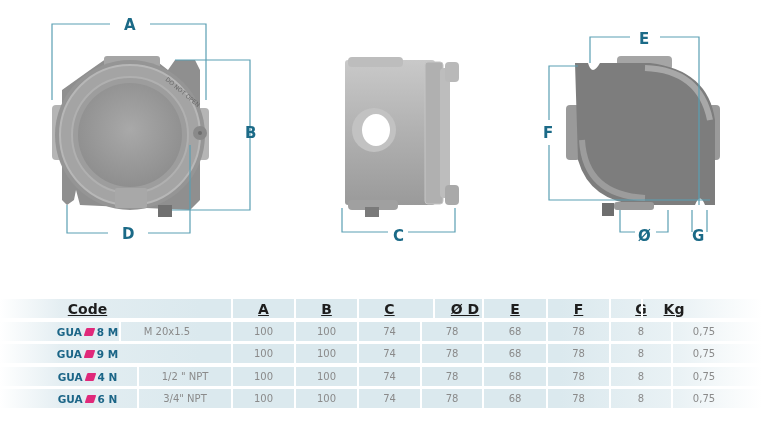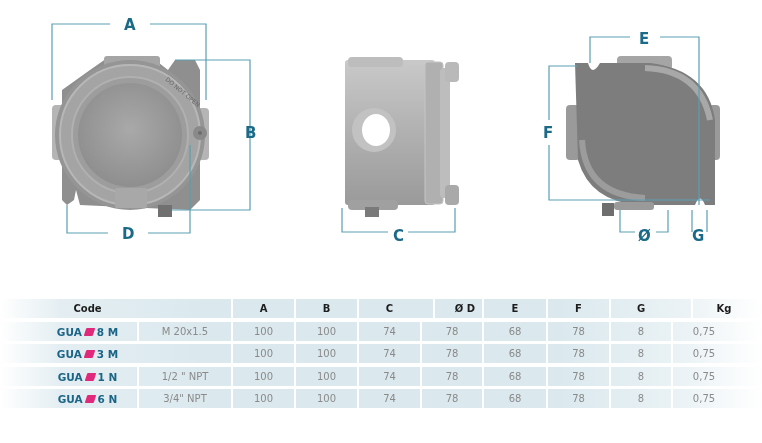--- a/index.html
+++ b/index.html
@@ -9,21 +9,21 @@
   .dim-label { font-family: "DejaVu Sans", sans-serif; font-weight: bold; font-size: 15px; fill: #1b6a87; }
   .dim-line { stroke: #5a9fb3; stroke-width: 1.2; fill: none; }
 
   .spec-table { position: absolute; left: 0; top: 298px; width: 762px; }
   .row { position: absolute; left: 0; width: 762px; height: 19px; }
   .row.header { top: 0; }
   .row .bg { position: absolute; left: 0; top: 0; width: 762px; height: 100%;
              background: linear-gradient(to right, rgba(255,255,255,1) 0px, rgba(228,238,242,1) 60px, #dbe9ee 200px, #dbe9ee 560px, rgba(234,242,245,1) 680px, rgba(255,255,255,1) 762px); }
   .cell { position: absolute; top: 0; height: 100%; display: flex; align-items: center; justify-content: center;
           font-size: 10px; color: #8a8a8a; border-left: 2px solid #ffffff; box-sizing: border-box; }
-  .header .cell { color: #1d1d1d; font-weight: bold; font-size: 10px; }
+  .header .cell { color: #1d1d1d; font-weight: bold; font-size: 14px; text-decoration: underline; }
   .code { color: #1b6587; font-weight: bold; font-size: 10.5px; }
   .marker { display: inline-block; width: 9px; height: 8px; background: #e0297a; margin: 0 3px;
             transform: skewX(-18deg); border-radius: 1px; }
 </style>
 </head>
 <body>
 
 <svg class="drawing" width="762" height="260" viewBox="0 0 762 260">
   <defs>
     <radialGradient id="gFront" cx="50%" cy="45%" r="60%">
@@ -107,64 +107,64 @@
   <div class="row header" style="top:1px;">
     <div class="bg"></div>
     <div class="cell" style="left:38px;width:99px;border-left:none;">Code</div>
     <div class="cell" style="left:231px;width:63px;">A</div>
     <div class="cell" style="left:294px;width:63px;">B</div>
     <div class="cell" style="left:357px;width:63px;">C</div>
     <div class="cell" style="left:420px;width:62px;margin-left:13px;">Ø D</div>
     <div class="cell" style="left:482px;width:64px;">E</div>
     <div class="cell" style="left:546px;width:63px;">F</div>
     <div class="cell" style="left:609px;width:62px;">G</div>
-    <div class="cell" style="left:691px;width:64px;">Kg</div>
+    <div class="cell" style="left:641px;width:64px;">Kg</div>
   </div>
 
   <div class="row" style="top:24px;">
     <div class="bg"></div>
     <div class="cell code" style="left:38px;width:99px;border-left:none;">
       <span>GUA</span>
         <span class="marker"></span>
         <span>8 M</span>
     </div>
-    <div class="cell" style="left:137px;width:94px;text-align:center;">M 20x1.5</div>
+    <div class="cell" style="left:119px;width:94px;text-align:center;">M 20x1.5</div>
     <div class="cell" style="left:231px;width:63px;">100</div>
     <div class="cell" style="left:294px;width:63px;">100</div>
     <div class="cell" style="left:357px;width:63px;">74</div>
     <div class="cell" style="left:420px;width:62px;">78</div>
     <div class="cell" style="left:482px;width:64px;">68</div>
     <div class="cell" style="left:546px;width:63px;">78</div>
     <div class="cell" style="left:609px;width:62px;">8</div>
     <div class="cell" style="left:671px;width:64px;">0,75</div>
   </div>
 
   <div class="row" style="top:46px;">
     <div class="bg"></div>
     <div class="cell code" style="left:38px;width:99px;border-left:none;">
       <span>GUA</span>
         <span class="marker"></span>
-        <span>3 M</span>
+        <span>9 M</span>
     </div>
     <div class="cell" style="left:231px;width:63px;">100</div>
     <div class="cell" style="left:294px;width:63px;">100</div>
     <div class="cell" style="left:357px;width:63px;">74</div>
     <div class="cell" style="left:420px;width:62px;">78</div>
     <div class="cell" style="left:482px;width:64px;">68</div>
     <div class="cell" style="left:546px;width:63px;">78</div>
     <div class="cell" style="left:609px;width:62px;">8</div>
     <div class="cell" style="left:671px;width:64px;">0,75</div>
   </div>
 
   <div class="row" style="top:69px;">
     <div class="bg"></div>
     <div class="cell code" style="left:38px;width:99px;border-left:none;">
       <span>GUA</span>
         <span class="marker"></span>
-        <span>1 N</span>
+        <span>4 N</span>
     </div>
     <div class="cell" style="left:137px;width:94px;">1/2 " NPT</div>
     <div class="cell" style="left:231px;width:63px;">100</div>
     <div class="cell" style="left:294px;width:63px;">100</div>
     <div class="cell" style="left:357px;width:63px;">74</div>
     <div class="cell" style="left:420px;width:62px;">78</div>
     <div class="cell" style="left:482px;width:64px;">68</div>
     <div class="cell" style="left:546px;width:63px;">78</div>
     <div class="cell" style="left:609px;width:62px;">8</div>
     <div class="cell" style="left:671px;width:64px;">0,75</div>

